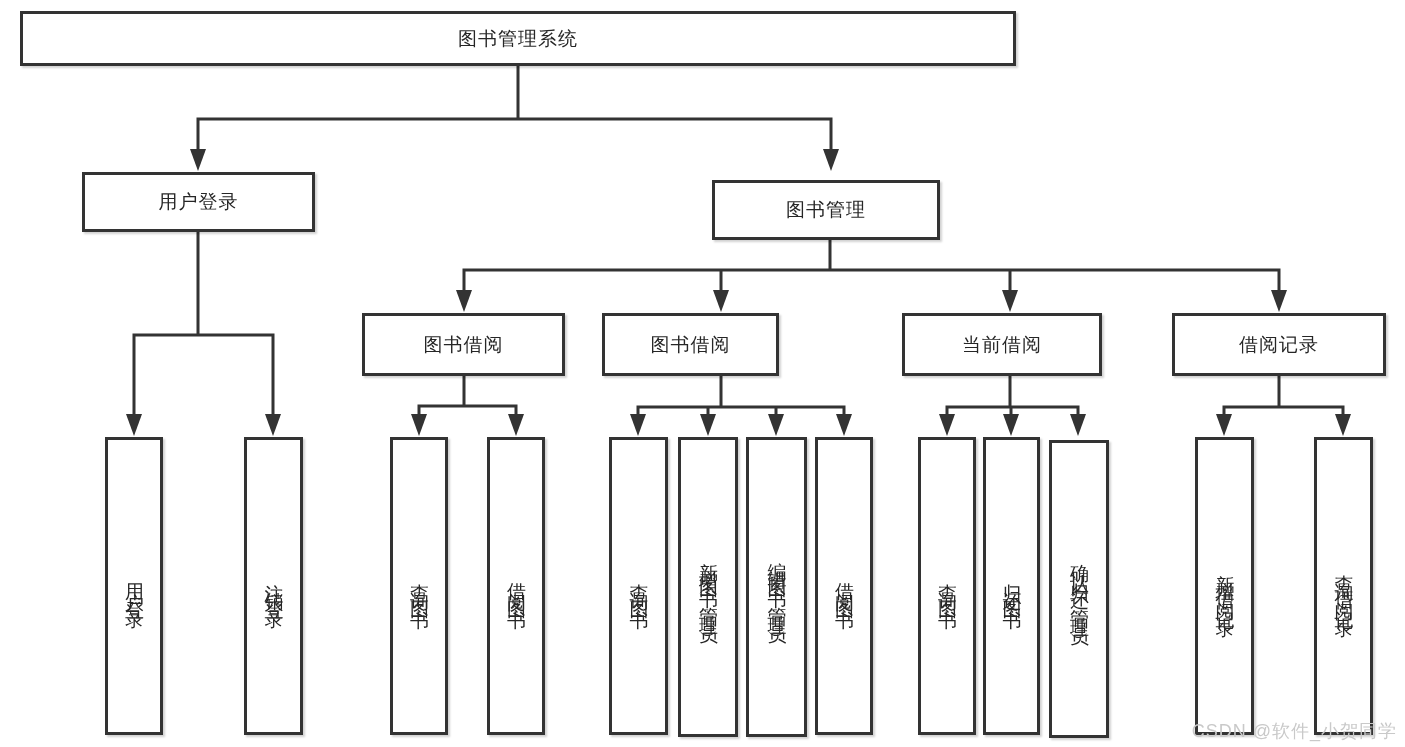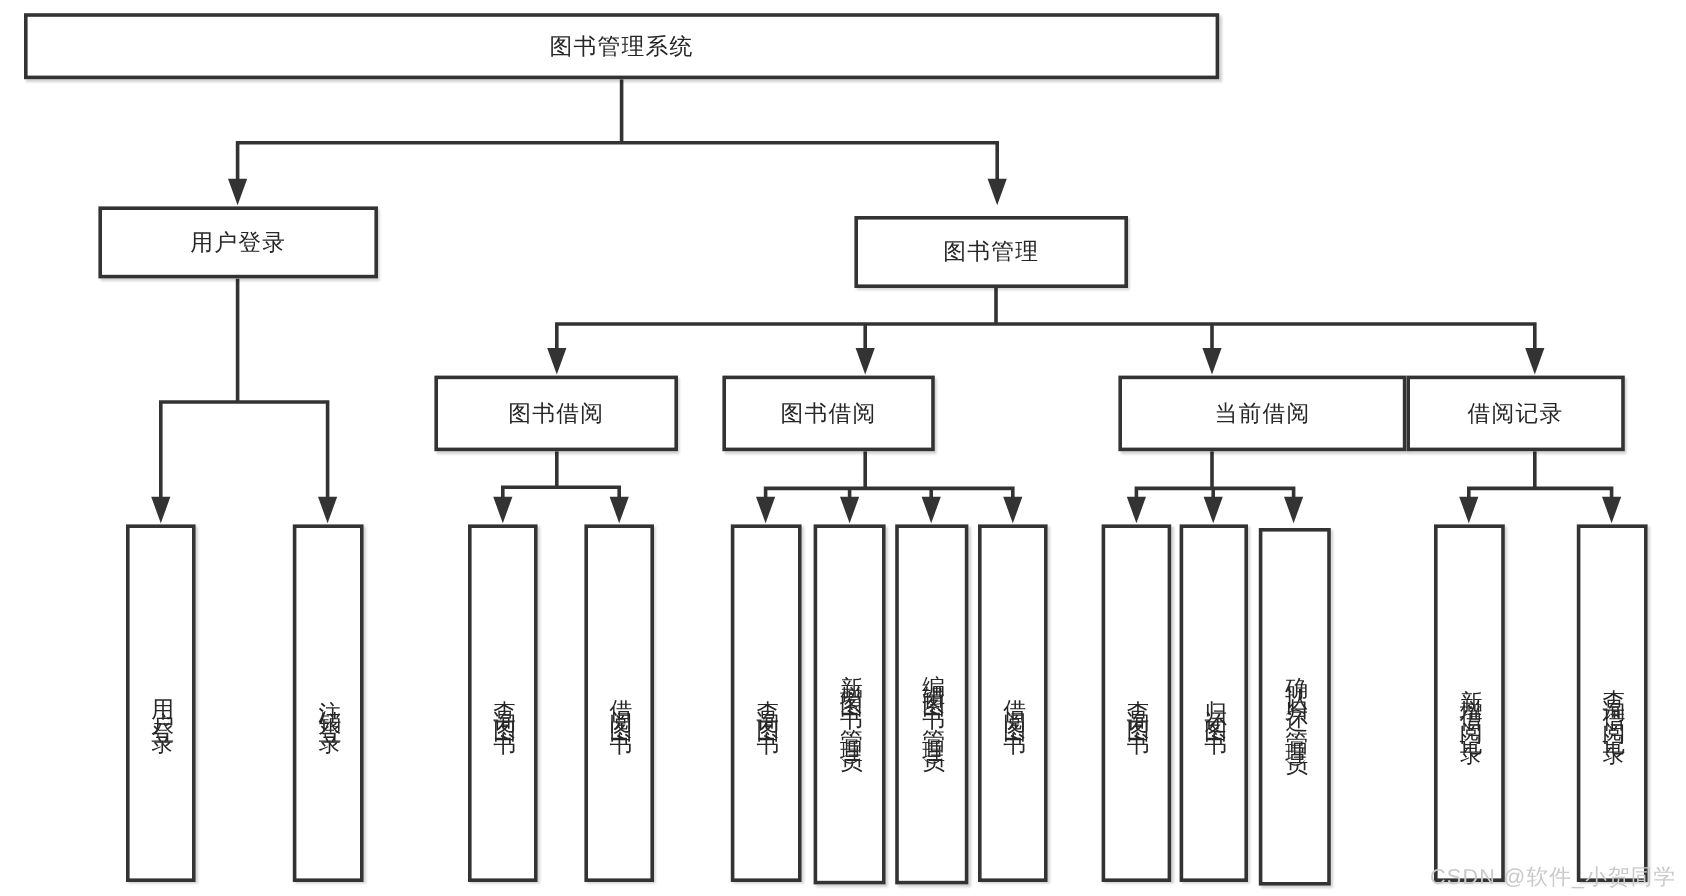--- a/index.html
+++ b/index.html
@@ -111,24 +111,24 @@
   <div class="node h" style="left:712px;top:180px;width:228px;height:60px">
     <span>图书管理</span>
   </div>
 
   <div class="node h" style="left:362px;top:313px;width:203px;height:63px">
     <span>图书借阅</span>
   </div>
   <div class="node h" style="left:602px;top:313px;width:177px;height:63px">
     <span>图书借阅</span>
   </div>
-  <div class="node h" style="left:932px;top:313px;width:240px;height:63px">
+  <div class="node h" style="left:902px;top:313px;width:200px;height:63px">
     <span>当前借阅</span>
   </div>
-  <div class="node h" style="left:1172px;top:313px;width:182px;height:63px">
+  <div class="node h" style="left:1172px;top:313px;width:214px;height:63px">
     <span>借阅记录</span>
   </div>
 
   <div class="node v" style="left:105px;top:437px;width:58px;height:298px">
     <span>用户登录</span>
   </div>
   <div class="node v" style="left:244px;top:437px;width:59px;height:298px">
     <span>注销登录</span>
   </div>
 

